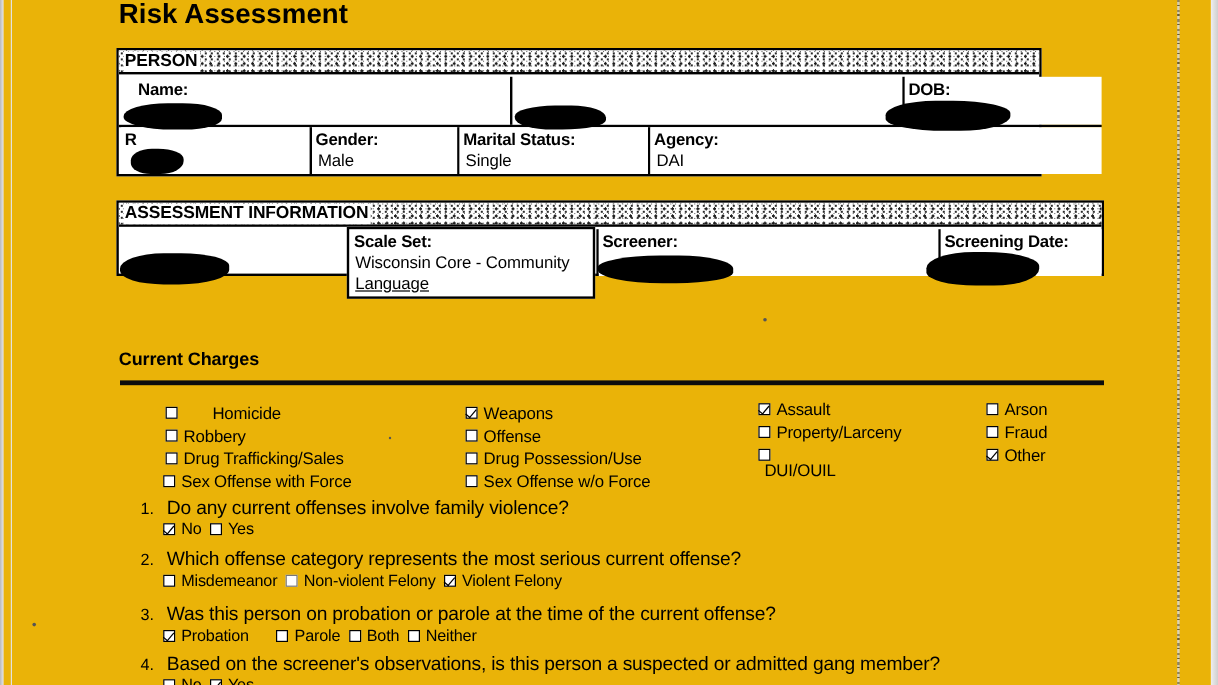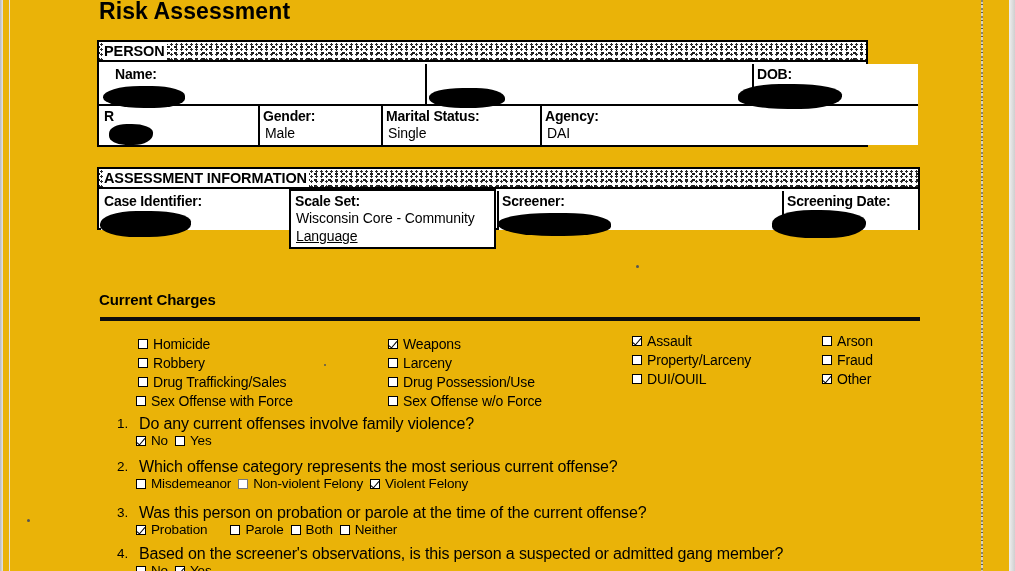--- a/index.html
+++ b/index.html
@@ -254,24 +254,20 @@
   <div class="redact" style="left:103px; top:86px; width:82px; height:22px; border-radius:45% 40% 38% 50% / 50% 45% 42% 48%;"></div>
   <div class="redact" style="left:109px; top:124px; width:44px; height:21px; border-radius:40% 48% 44% 38% / 46% 40% 52% 44%;"></div>
   <div class="redact" style="left:429px; top:88px; width:76px; height:20px; border-radius:44% 38% 48% 42% / 44% 50% 40% 48%;"></div>
   <div class="redact" style="left:738px; top:84px; width:104px; height:25px; border-radius:40% 46% 40% 48% / 48% 42% 50% 40%;"></div>
 
   <div class="sec-box" style="left:97px; top:167px; width:823px; height:63px;">
     <div class="band">
       <div class="band-label">ASSESSMENT INFORMATION</div>
     </div>
 
-    <div class="cell" style="left:2px; top:22px; width:189px; height:39px;">
-      <div class="cell-label" style="position:absolute;left:3px;top:2px;">Case Identifier:</div>
-      <div class="cell-value" style="position:absolute;left:5px;top:19px;"></div>
-    </div>
     <div class="vline" style="left:191px; top:22px; height:39px;"></div>
     <div class="vline" style="left:398px; top:22px; height:39px;"></div>
     <div class="cell" style="left:400px; top:22px; width:283px; height:39px;">
       <div class="cell-label" style="position:absolute;left:3px;top:2px;">Screener:</div>
       <div class="cell-value" style="position:absolute;left:5px;top:19px;"></div>
     </div>
     <div class="vline" style="left:683px; top:22px; height:39px;"></div>
     <div class="cell" style="left:685px; top:22px; width:134px; height:39px;">
       <div class="cell-label" style="position:absolute;left:3px;top:2px;">Screening Date:</div>
       <div class="cell-value" style="position:absolute;left:5px;top:19px;"></div>
@@ -289,21 +285,21 @@
   <div class="redact" style="left:772px; top:210px; width:94px; height:28px; border-radius:42% 48% 40% 44% / 48% 42% 50% 40%;"></div>
 
   <div class="speck" style="left:636px; top:265px; width:3px; height:3px;"></div>
   <div class="speck" style="left:324px; top:364px; width:2px; height:2px;"></div>
   <div class="speck" style="left:27px; top:519px; width:3px; height:3px;"></div>
 
   <div id="charges-title">Current Charges</div>
   <div id="charges-rule"></div>
 
   <div id="charges-col-0">
-      <div class="cb-item" style="position: absolute; left: 138px; top: 336px;">
+      <div class="cb-item" style="position: absolute; left: 138px; top: 336px; gap: 24px;">
         <span class="cbox"></span>
         <span class="cb-label">Homicide</span>
       </div>
       <div class="cb-item" style="position: absolute; left: 138px; top: 355px;">
         <span class="cbox"></span>
         <span class="cb-label">Robbery</span>
       </div>
       <div class="cb-item" style="position: absolute; left: 138px; top: 374px;">
         <span class="cbox"></span>
         <span class="cb-label">Drug Trafficking/Sales</span>
@@ -313,41 +309,41 @@
         <span class="cb-label">Sex Offense with Force</span>
       </div>
     </div>
   <div id="charges-col-1">
       <div class="cb-item" style="position: absolute; left: 388px; top: 336px;">
         <span class="cbox checked"></span>
         <span class="cb-label">Weapons</span>
       </div>
       <div class="cb-item" style="position: absolute; left: 388px; top: 355px;">
         <span class="cbox"></span>
-        <span class="cb-label">Larceny</span>
+        <span class="cb-label">Offense</span>
       </div>
       <div class="cb-item" style="position: absolute; left: 388px; top: 374px;">
         <span class="cbox"></span>
         <span class="cb-label">Drug Possession/Use</span>
       </div>
       <div class="cb-item" style="position: absolute; left: 388px; top: 393px;">
         <span class="cbox"></span>
         <span class="cb-label">Sex Offense w/o Force</span>
       </div>
     </div>
   <div id="charges-col-2">
       <div class="cb-item" style="position: absolute; left: 632px; top: 333px;">
         <span class="cbox checked"></span>
         <span class="cb-label">Assault</span>
       </div>
       <div class="cb-item" style="position: absolute; left: 632px; top: 352px;">
         <span class="cbox"></span>
         <span class="cb-label">Property/Larceny</span>
       </div>
-      <div class="cb-item" style="position: absolute; left: 632px; top: 371px;">
+      <div class="cb-item" style="position: absolute; left: 632px; top: 371px; flex-direction: column;">
         <span class="cbox"></span>
         <span class="cb-label">DUI/OUIL</span>
       </div>
     </div>
   <div id="charges-col-3">
       <div class="cb-item" style="position: absolute; left: 822px; top: 333px;">
         <span class="cbox"></span>
         <span class="cb-label">Arson</span>
       </div>
       <div class="cb-item" style="position: absolute; left: 822px; top: 352px;">

